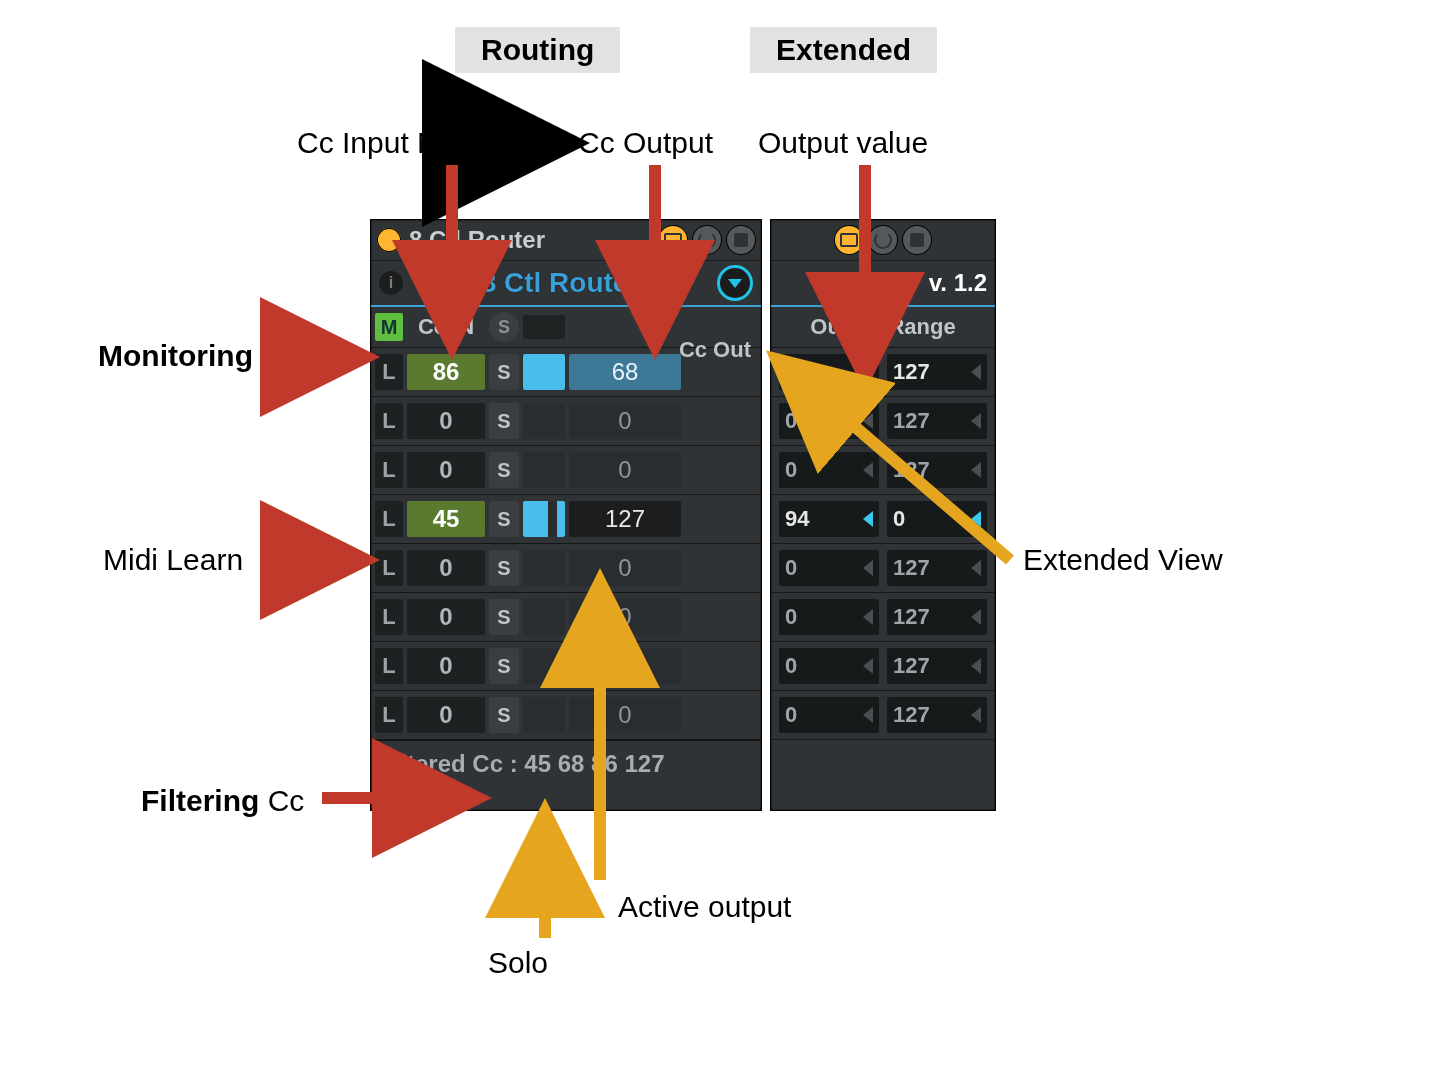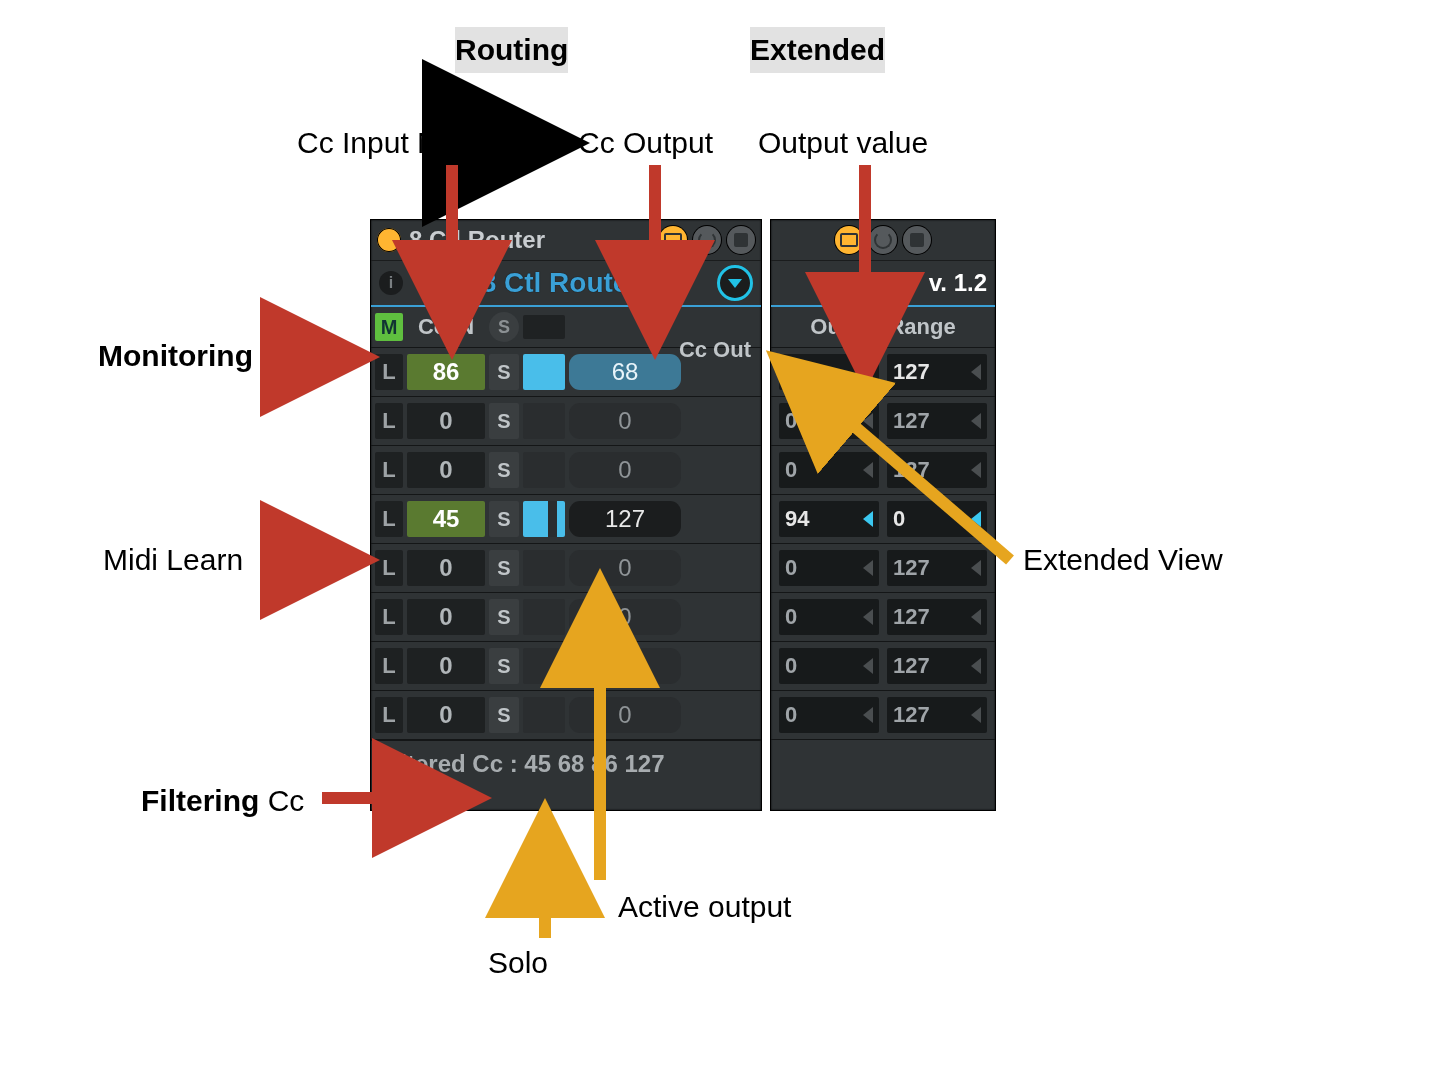--- a/index.html
+++ b/index.html
@@ -12,21 +12,21 @@
     overflow: hidden;
   }
   .stage { position: relative; width: 1450px; height: 1082px; }
   .label { position: absolute; font-size: 30px; color: #000; white-space: nowrap; }
   .bold { font-weight: 700; }
   .chip {
     position: absolute;
     background: #e2e2e2;
     font-size: 30px;
     font-weight: 700;
-    padding: 6px 0;
+    padding: 6px 26px;
   }
 
   
   .panel {
     position: absolute;
     background: #2f3335;
     border: 1px solid #000;
     box-shadow: 0 0 2px #000 inset;
   }
   .panel-main { left: 370px; top: 219px; width: 390px; height: 590px; }
@@ -134,21 +134,21 @@
     font-weight:700; font-size:20px; border-radius:2px;
     display:flex; align-items:center; justify-content:center;
   }
   .indicator {
     width:42px; height:36px; background:#2a2d2f; border-radius:2px; position:relative;
   }
   .indicator.active { background:#49beea; }
   .cc-out {
     width:112px; height:36px; background:#2a2d2f; color:#8f9497;
     font-size:24px; display:flex; align-items:center; justify-content:center;
-    border-radius:11px;
+    border-radius:2px;
   }
   .cc-out.active-row { background:#3d7996; color:#e8f4fa; }
   .cc-out.white-row { background:#1b1d1e; color:#e8e8e8; }
 
   
   .footer {
     display:flex; align-items:center; height:46px; padding:0 8px;
     color:#a7acaf; font-size:24px; font-weight:600;
     border-top:1px solid #141617;
   }

